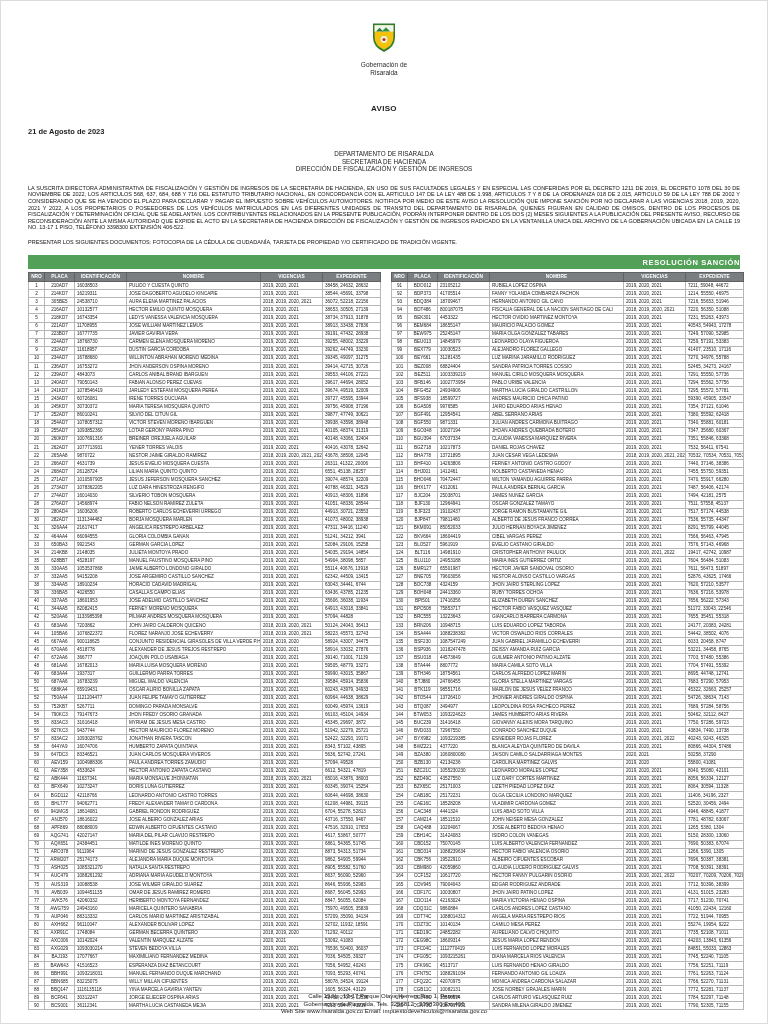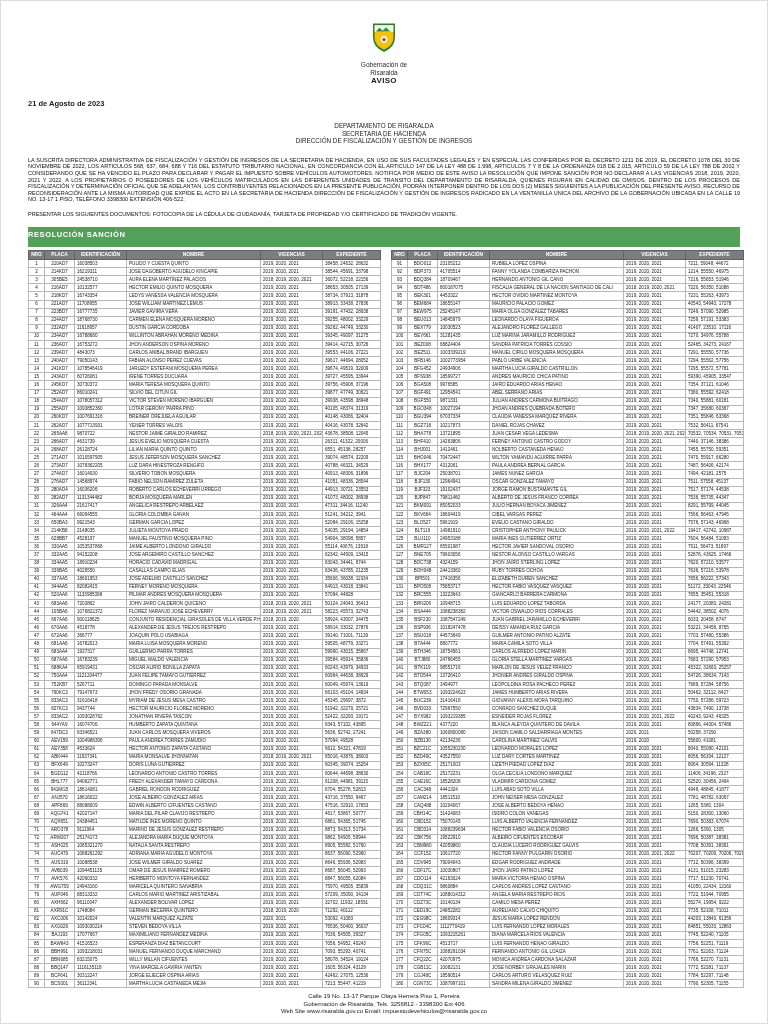--- a/index.html
+++ b/index.html
@@ -4,28 +4,28 @@
 <style>
   * { margin:0; padding:0; box-sizing:border-box; }
   html,body { background:#ffffff; }
   .page {
     width:768px; height:1024px; background:#fff; position:relative;
     padding:14px 27px 10px; border:1px solid #dcdcdc;
     font-family:"Liberation Sans", sans-serif; color:#1c1c1c; overflow:hidden;
   }
   .logo-wrap { text-align:center; margin-top:6px; }
   .org-name { text-align:center; font-size:6.5px; line-height:7.5px; color:#2b2b2b; margin-top:2px; white-space:pre-line; }
-  .aviso { text-align:center; font-weight:bold; font-size:8px; margin-top:0; letter-spacing:0.3px; }
+  .aviso { text-align:center; font-weight:bold; font-size:8px; margin-top:28px; letter-spacing:0.3px; }
   .date { font-weight:bold; font-size:7.5px; margin-top:14px; }
   .dept { text-align:center; font-size:6.3px; line-height:7.6px; margin-top:14px; color:#222; }
   .para { font-size:5.5px; line-height:6.6px; text-align:justify; margin-top:12px; color:#111; }
   .para2 { font-size:5.5px; line-height:6.6px; text-align:left; margin-top:8px; color:#111; }
   .banner {
-    margin-top:9px; background:#53a058; color:#fff; text-align:left;
-    font-weight:bold; font-size:7.5px; padding:3px 0 8px; letter-spacing:0.6px;
+    margin-top:9px; background:#53a058; color:#fff; text-align:right;
+    font-weight:bold; font-size:7.5px; padding:3px 0 2px; letter-spacing:0.6px;
   }
   .tables { display:flex; gap:10px; margin-top:3px; align-items:flex-start; }
   table { border-collapse:collapse; table-layout:fixed; width:352px; }
   th {
     background:#7b7e81; color:#fff; font-size:4.8px; line-height:5.5px;
     padding:1.5px 1px; border:0.5px solid #5f6163; font-weight:bold; text-align:center;
     white-space:nowrap; overflow:hidden;
   }
   td {
     font-size:4.6px; line-height:5.9px; padding:0.6px 2px;

